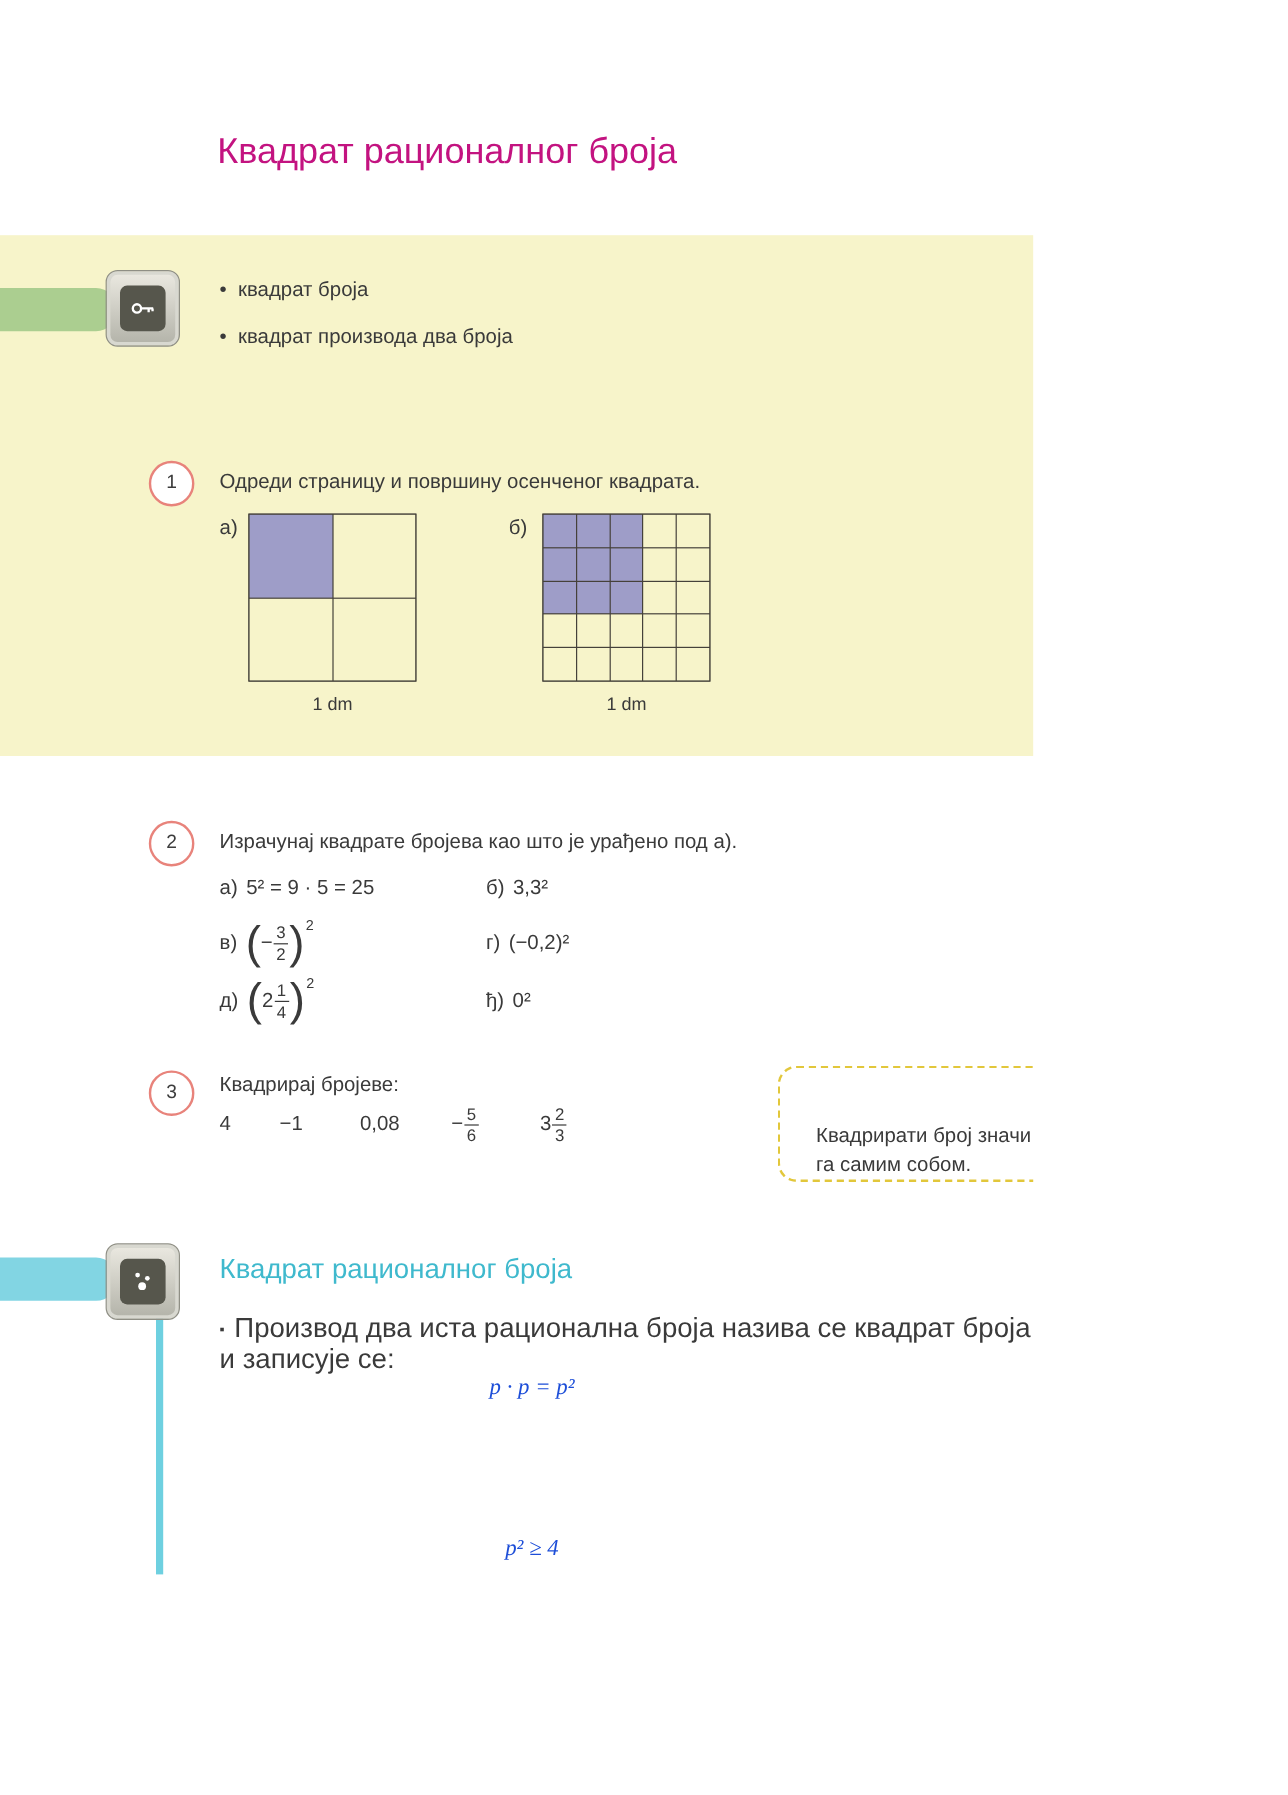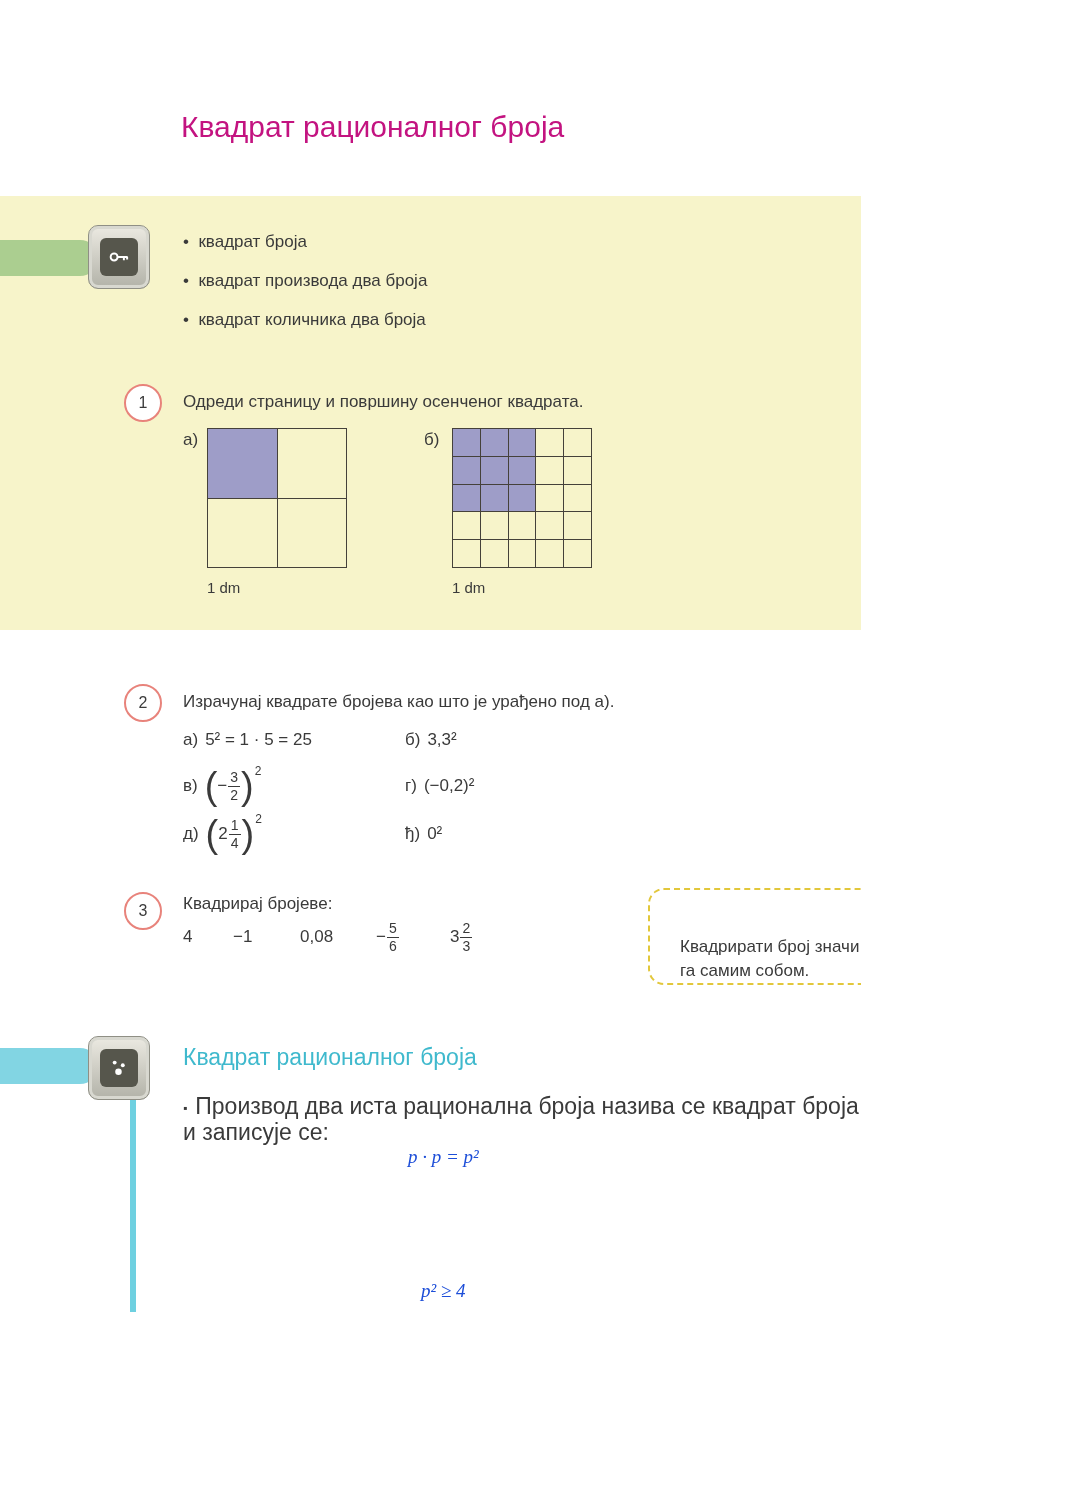--- a/index.html
+++ b/index.html
@@ -29,21 +29,21 @@
          background:#fff;display:flex;align-items:center;justify-content:center;
          font-size:16px;color:#3c3c3c;box-sizing:border-box;z-index:2;}
 
   .prompt{position:absolute;font-size:17px;color:#3a3a3a;}
 
   .figlabel{position:absolute;font-size:17px;}
   .grid{position:absolute;width:140px;height:140px;display:grid;gap:1px;
         background:#45413a;border:1px solid #45413a;box-sizing:border-box;}
   .cell{background:#f7f4ca;}
   .cell.shaded{background:#9e9dc8;}
-  .caption{position:absolute;width:140px;font-size:15px;color:#3a3a3a;}
+  .caption{position:absolute;width:140px;text-align:center;font-size:15px;color:#3a3a3a;}
 
   .mrow{position:absolute;display:flex;align-items:center;font-size:17px;color:#3a3a3a;}
   .tall{height:48px;}
   .h40{height:40px;}
   .mlabel{margin-right:7px;}
   .frac{display:inline-flex;flex-direction:column;align-items:center;font-size:14px;line-height:1.15;margin:0 1px;}
   .fnum{border-bottom:1px solid #3a3a3a;padding:0 2px;}
   .fden{padding:0 2px;}
   .bigp{font-size:38px;font-weight:300;line-height:0.9;color:#3a3a3a;}
   .exp{align-self:flex-start;font-size:12px;margin-top:2px;margin-left:1px;}
@@ -80,21 +80,20 @@
     <div class="icon-inner">
       <svg viewBox="0 0 24 24" width="26" height="26" aria-hidden="true">
         <circle cx="7.5" cy="12" r="3.2" fill="none" stroke="#ffffff" stroke-width="1.8"></circle>
         <path d="M10.7 12 H20 M16.5 12 v3 M19.5 12 v2.2" stroke="#ffffff" stroke-width="1.8" fill="none"></path>
       </svg>
     </div>
   </div>
   <div class="terms">
     <div class="term">квадрат броја</div>
     <div class="term">квадрат производа два броја</div>
-    <div class="term">квадрат количника два броја</div>
   </div>
 
   <div class="exnum" style="left:124px;top:384px">1</div>
   <div class="prompt" style="left:183px;top:392px">Одреди страницу и површину осенченог квадрата.</div>
 
   <div class="figlabel" style="left:183px;top:430px">а)</div>
   <div class="grid" style="left: 207px; top: 428px; grid-template-columns: repeat(2, 1fr);">
       <div class="cell shaded"></div>
       <div class="cell"></div>
       <div class="cell"></div>
@@ -130,21 +129,21 @@
       <div class="cell"></div>
       <div class="cell"></div>
     </div>
   <div class="caption" style="left:452px;top:579px">1 dm</div>
 
   <div class="exnum" style="left:124px;top:684px">2</div>
   <div class="prompt" style="left:183px;top:692px">Израчунај квадрате бројева као што је урађено под а).</div>
 
   <div class="mrow" style="left:183px;top:730px">
     <span class="mlabel">а)</span>
-    <span>5² = 1 · 5 = 25</span>
+    <span>5² = 9 · 5 = 25</span>
   </div>
   <div class="mrow" style="left:405px;top:730px">
     <span class="mlabel">б)</span>
     <span>3,3²</span>
   </div>
 
   <div class="mrow tall" style="left:183px;top:762px">
     <span class="mlabel">в)</span>
     <span class="bigp">(</span>
     <span>−</span>

